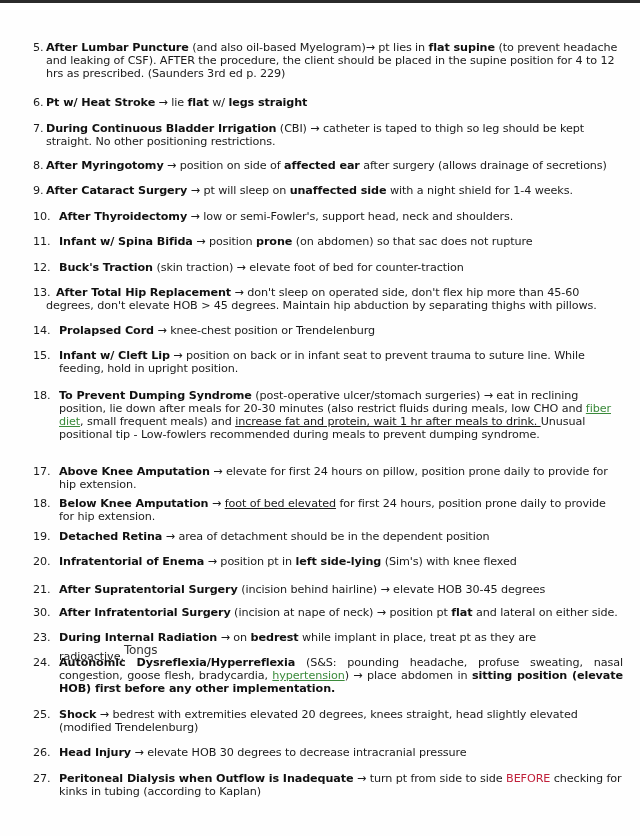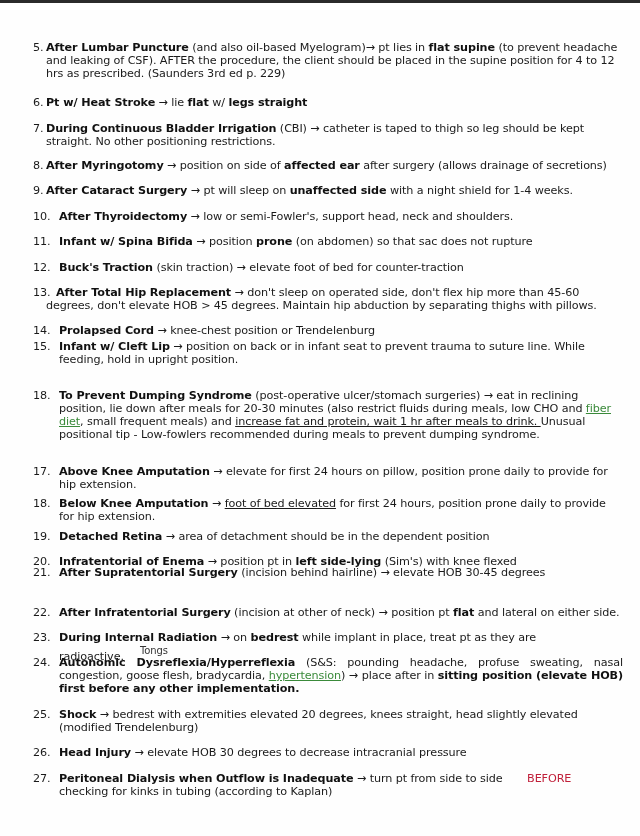--- a/index.html
+++ b/index.html
@@ -12,22 +12,22 @@
   .item { position: absolute; left: 33px; width: 590px; line-height: 13px; }
   .num { position: absolute; left: 0; top: 0; }
   .txt { display: block; padding-left: 13px; }
   .item.wide .txt { padding-left: 26px; }
   .item.mid .txt { padding-left: 23px; text-indent: 0; }
   .item.mid .txt.hang { padding-left: 13px; text-indent: 10px; }
   .justify { text-align: justify; text-align-last: left; }
   b { font-weight: bold; color: #111; }
   u { text-decoration: underline; }
   .green { color: #3a8a3a; text-decoration: underline; }
-  .red { color: #c0203a; margin-left: 21px; }
-  sup { font-size: 10px; vertical-align: 6px; margin-left: 16px; color: #333; }
+  .red { color: #c0203a; }
+  sup { font-size: 12px; vertical-align: 6px; margin-left: 0; color: #333; }
 </style>
 </head>
 <body>
 
 <div class="topbar"></div>
 <div id="doc">
     <div class="item" style="top: 41px;">
       <span class="num">5.</span>
       <span class="txt"><b>After Lumbar Puncture</b><span> (and also oil-based Myelogram)→ pt lies in </span><b>flat supine</b><span> (to prevent headache and leaking of CSF). AFTER the procedure, the client should be placed in the supine position for 4 to 12 hrs as prescribed. (Saunders 3rd ed p. 229)</span></span>
     </div>
@@ -60,21 +60,21 @@
       <span class="txt"><b>Buck's Traction</b><span> (skin traction) → elevate foot of bed for counter-traction</span></span>
     </div>
     <div class="item mid" style="top: 286px;">
       <span class="num">13.</span>
       <span class="txt hang"><b>After Total Hip Replacement</b><span> → don't sleep on operated side, don't flex hip more than 45-60 degrees, don't elevate HOB &gt; 45 degrees. Maintain hip abduction by separating thighs with pillows.</span></span>
     </div>
     <div class="item wide" style="top: 324px;">
       <span class="num">14.</span>
       <span class="txt"><b>Prolapsed Cord</b><span> → knee-chest position or Trendelenburg</span></span>
     </div>
-    <div class="item wide" style="top: 340px;">
+    <div class="item wide" style="top: 349px;">
       <span class="num">15.</span>
       <span class="txt"><b>Infant w/ Cleft Lip</b><span> → position on back or in infant seat to prevent trauma to suture line. While feeding, hold in upright position.</span></span>
     </div>
     <div class="item wide" style="top: 389px;">
       <span class="num">18.</span>
       <span class="txt"><b>To Prevent Dumping Syndrome</b><span> (post-operative ulcer/stomach surgeries) → eat in reclining position, lie down after meals for 20-30 minutes (also restrict fluids during meals, low CHO and </span><span class="green">fiber diet</span><span>, small frequent meals) and </span><u>increase fat and protein, wait 1 hr after meals to drink. </u><span>Unusual positional tip - Low-fowlers recommended during meals to prevent dumping syndrome.</span></span>
     </div>
     <div class="item wide" style="top: 465px;">
       <span class="num">17.</span>
       <span class="txt"><b>Above Knee Amputation</b><span> → elevate for first 24 hours on pillow, position prone daily to provide for hip extension.</span></span>
@@ -84,35 +84,35 @@
       <span class="txt"><b>Below Knee Amputation</b><span> → </span><u>foot of bed elevated</u><span> for first 24 hours, position prone daily to provide for hip extension.</span></span>
     </div>
     <div class="item wide" style="top: 530px;">
       <span class="num">19.</span>
       <span class="txt"><b>Detached Retina</b><span> → area of detachment should be in the dependent position</span></span>
     </div>
     <div class="item wide" style="top: 555px;">
       <span class="num">20.</span>
       <span class="txt"><b>Infratentorial of Enema</b><span> → position pt in </span><b>left side-lying</b><span> (Sim's) with knee flexed</span></span>
     </div>
-    <div class="item wide" style="top: 566px;">
+    <div class="item wide" style="top: 583px;">
       <span class="num">21.</span>
       <span class="txt"><b>After Supratentorial Surgery</b><span> (incision behind hairline) → elevate HOB 30-45 degrees</span></span>
     </div>
     <div class="item wide" style="top: 606px;">
-      <span class="num">22.</span>
-      <span class="txt"><b>After Infratentorial Surgery</b><span> (incision at other of neck) → position pt </span><b>flat</b><span> and lateral on either side.</span></span>
+      <span class="num">30.</span>
+      <span class="txt"><b>After Infratentorial Surgery</b><span> (incision at nape of neck) → position pt </span><b>flat</b><span> and lateral on either side.</span></span>
     </div>
     <div class="item wide" style="top: 631px;">
       <span class="num">23.</span>
       <span class="txt"><b>During Internal Radiation</b><span> → on </span><b>bedrest</b><span> while implant in place, treat pt as they are radioactive.</span><sup>Tongs</sup></span>
     </div>
     <div class="item wide" style="top: 656px;">
       <span class="num">24.</span>
-      <span class="txt justify"><b>Autonomic Dysreflexia/Hyperreflexia</b><span> (S&amp;S: pounding headache, profuse sweating, nasal congestion, goose flesh, bradycardia, </span><span class="green">hypertension</span><span>) → place after in </span><b>sitting position (elevate HOB) first before any other implementation.</b></span>
+      <span class="txt justify"><b>Autonomic Dysreflexia/Hyperreflexia</b><span> (S&amp;S: pounding headache, profuse sweating, nasal congestion, goose flesh, bradycardia, </span><span class="green">hypertension</span><span>) → place abdomen in </span><b>sitting position (elevate HOB) first before any other implementation.</b></span>
     </div>
     <div class="item wide" style="top: 708px;">
       <span class="num">25.</span>
       <span class="txt"><b>Shock</b><span> → bedrest with extremities elevated 20 degrees, knees straight, head slightly elevated (modified Trendelenburg)</span></span>
     </div>
     <div class="item wide" style="top: 746px;">
       <span class="num">26.</span>
       <span class="txt"><b>Head Injury</b><span> → elevate HOB 30 degrees to decrease intracranial pressure</span></span>
     </div>
     <div class="item wide" style="top: 772px;">

